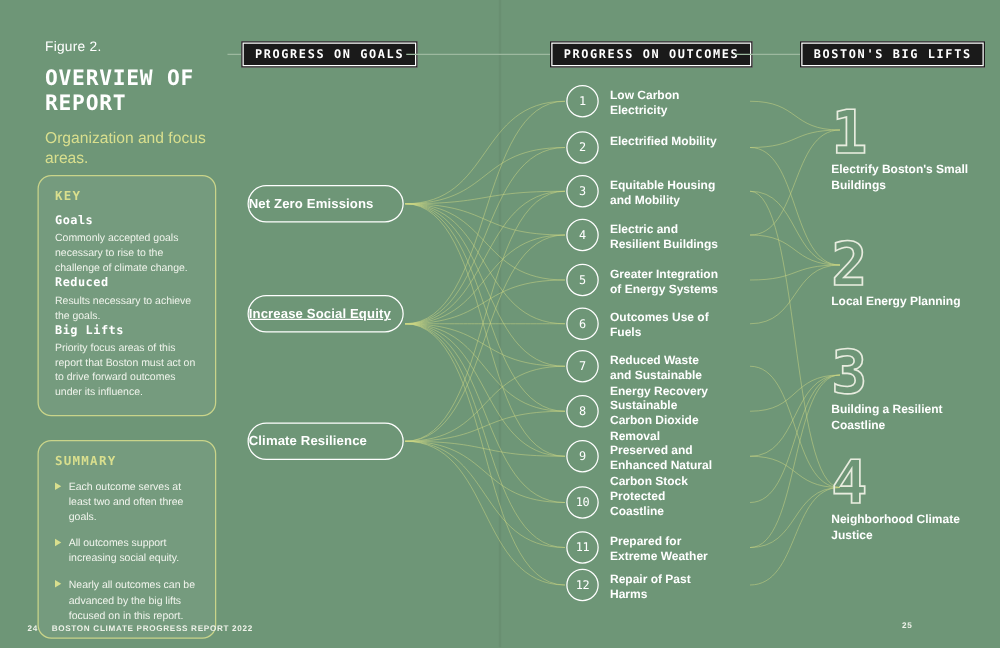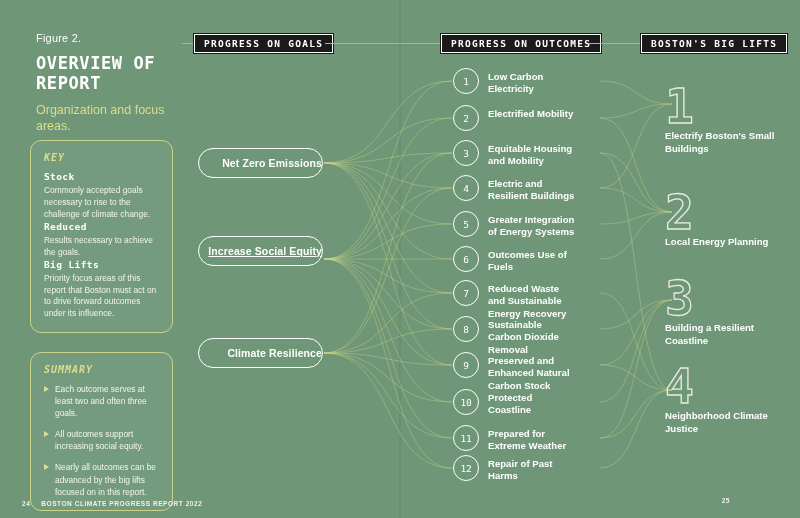--- a/index.html
+++ b/index.html
@@ -30,21 +30,21 @@
     border:1px solid #c9d48a; border-radius:11px;
     background:rgba(255,255,255,0.055);
     padding:11px 12px 12px 13px;
   }
   #key-panel { top:140px; }
   #summary-panel { top:352px; }
 
   .panel-title {
     font-family:"DejaVu Sans Mono", monospace;
     font-weight:bold; font-size:10px; letter-spacing:1px;
-    color:#d9df8e; margin-bottom:8px;font-style:italic;
+    color:#d9df8e; margin-bottom:8px;
   }
   .key-term {
     font-family:"DejaVu Sans Mono", monospace;
     font-weight:bold; font-size:9.5px; letter-spacing:.4px;
     color:#ffffff; margin-bottom:3px;
   }
   .key-desc { font-size:8.4px; line-height:1.42; color:#f0f4ec; margin-bottom:11px; }
   .key-desc:last-child { margin-bottom:0; }
 
   .bullet { display:flex; gap:6px; margin-bottom:9px; }
@@ -74,21 +74,21 @@
 
   .headrule { position:absolute; height:1px; background:#9db99f; top:43px; }
   #rule-1 { left:325px; width:116px; }
   #rule-2 { left:588px; width:53px; }
   #rule-0 { left:182px; width:12px; }
 
   
   .pill {
     position:absolute; left:198px; width:125px; height:30px;
     border:1px solid #ffffff; border-radius:16px;
-    display:flex; align-items:center; justify-content:flex-end;
+    display:flex; align-items:center; justify-content:flex-start;
   }
   .pill span { font-size:10.5px; font-weight:bold; color:#ffffff; white-space:nowrap; letter-spacing:.1px; }
   #goal-0 { top:148px; }
   #goal-1 { top:236px;text-decoration:underline; }
   #goal-2 { top:338px; }
 
   
   .outcome { position:absolute; left:453px; display:flex; align-items:flex-start; gap:9px; }
   .onum {
     flex:0 0 auto; width:26px; height:26px; border:1px solid #ffffff; border-radius:50%;
@@ -178,21 +178,21 @@
 
   <div class="left">
     <div class="fig-label">Figure 2.</div>
     <div class="title">OVERVIEW OF REPORT</div>
     <div class="subtitle">Organization and focus areas.</div>
   </div>
 
   <div class="panel" id="key-panel">
     <div class="panel-title">KEY</div>
     <div>
-      <div class="key-term">Stock</div>
+      <div class="key-term">Goals</div>
       <div class="key-desc">Commonly accepted goals necessary to rise to the challenge of climate change.</div>
     </div>
     <div>
       <div class="key-term">Reduced</div>
       <div class="key-desc">Results necessary to achieve the goals.</div>
     </div>
     <div>
       <div class="key-term">Big Lifts</div>
       <div class="key-desc">Priority focus areas of this report that Boston must act on to drive forward outcomes under its influence.</div>
     </div>

